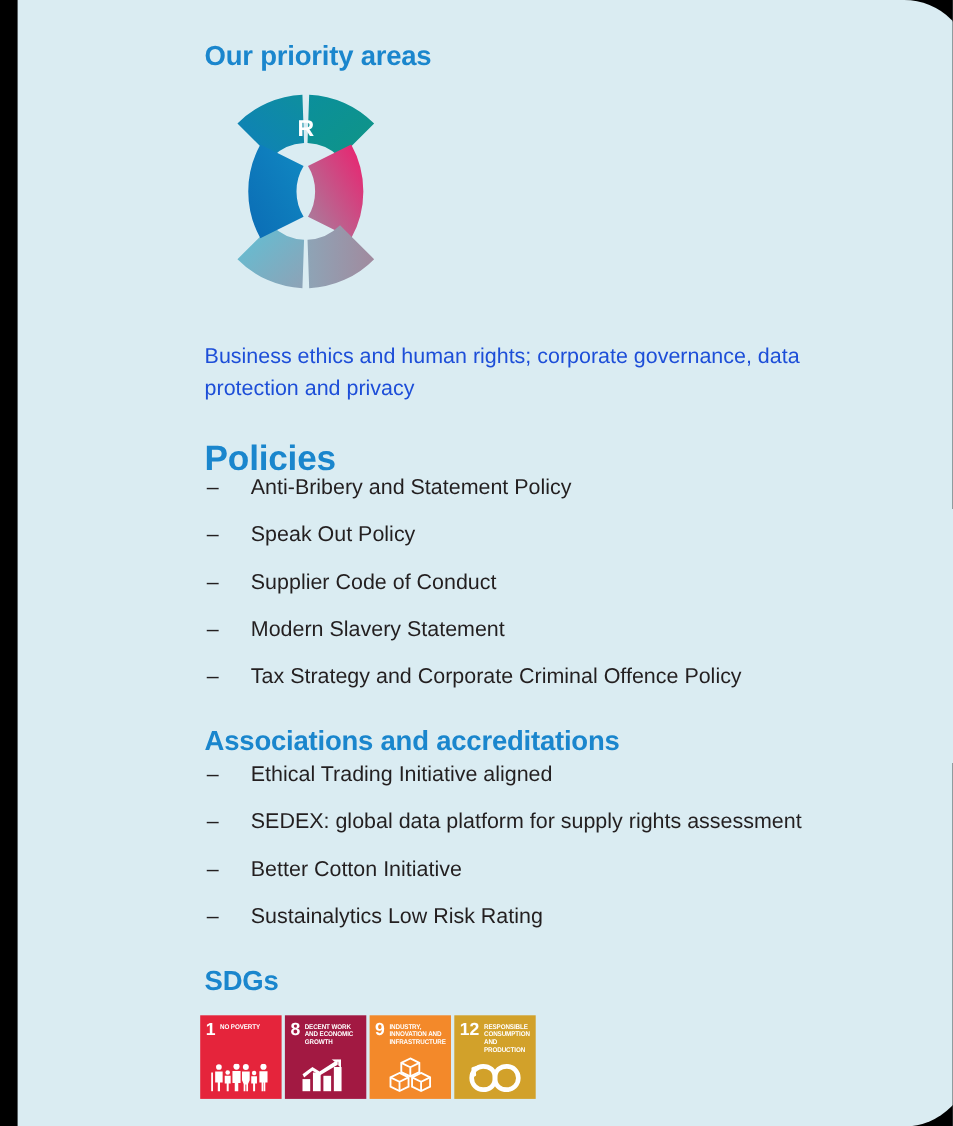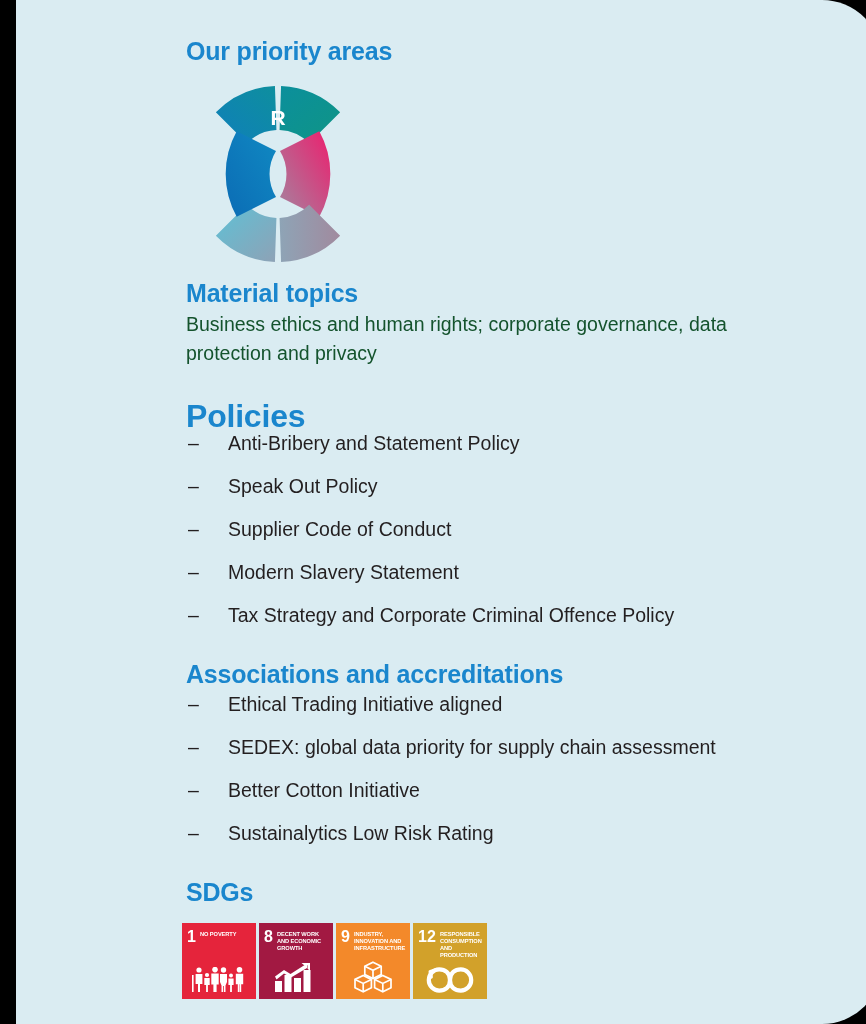--- a/index.html
+++ b/index.html
@@ -69,21 +69,21 @@
     top: 878px;
     font-size: 25px;
   }
 
   
   #material-body {
     position: absolute;
     left: 170px;
     top: 310px;
     width: 620px;
-    color: #14532d;
+    color: #1d4ed8;
     font-size: 19.5px;
     line-height: 29px;
   }
 
   
   .bullet-list {
     position: absolute;
     left: 170px;
     margin: 0;
     padding: 0;
@@ -232,36 +232,35 @@
 
       <path fill="url(#gBot)" d="M 136.62 136.24 A 66 66 0 0 1 92.30 155.99 L 91.18 123.00 A 33 33 0 0 0 113.34 113.12 Z" transform="translate(90,90) scale(1.333) translate(-90,-90)"></path>
 
       <path fill="url(#gLL)" d="M 87.70 155.99 A 66 66 0 0 1 43.38 136.24 L 66.66 113.12 A 33 33 0 0 0 88.82 123.00 Z" transform="translate(90,90) scale(1.333) translate(-90,-90)"></path>
 
       <path fill="url(#gUL)" d="M 59.02 58.02 A 66 66 0 0 0 59.02 121.98 L 88.51 107.24 A 33 33 0 0 1 88.51 72.76 Z" transform="translate(90,90) scale(1.333) translate(-90,-90)"></path>
     </svg>
     <div id="donut-letter">R</div>
   </div>
 
-  <div class="h-blue" id="material-title">Material topics</div>
   <div id="material-body">Business ethics and human rights; corporate governance, data protection and privacy</div>
 
   <div class="h-blue" id="policies-title">Policies</div>
   <ul class="bullet-list" id="policies-list">
       <li><span class="dash">–</span><span>Anti-Bribery and Statement Policy</span></li>
       <li><span class="dash">–</span><span>Speak Out Policy</span></li>
       <li><span class="dash">–</span><span>Supplier Code of Conduct</span></li>
       <li><span class="dash">–</span><span>Modern Slavery Statement</span></li>
       <li><span class="dash">–</span><span>Tax Strategy and Corporate Criminal Offence Policy</span></li>
     </ul>
 
   <div class="h-blue" id="assoc-title">Associations and accreditations</div>
   <ul class="bullet-list" id="assoc-list">
       <li><span class="dash">–</span><span>Ethical Trading Initiative aligned</span></li>
-      <li><span class="dash">–</span><span>SEDEX: global data priority for supply chain assessment</span></li>
+      <li><span class="dash">–</span><span>SEDEX: global data platform for supply rights assessment</span></li>
       <li><span class="dash">–</span><span>Better Cotton Initiative</span></li>
       <li><span class="dash">–</span><span>Sustainalytics Low Risk Rating</span></li>
     </ul>
 
   <div class="h-blue" id="sdgs-title">SDGs</div>
   <div id="sdg-row">
       <div class="sdg-tile" style="background: rgb(229, 36, 59);">
         <div class="sdg-head">
           <div class="sdg-num">1</div>
           <div class="sdg-label">NO POVERTY</div>

